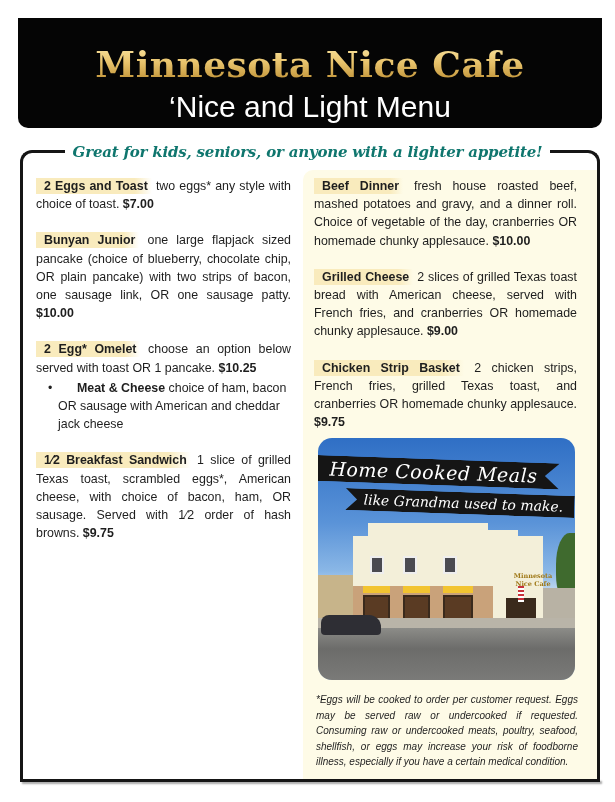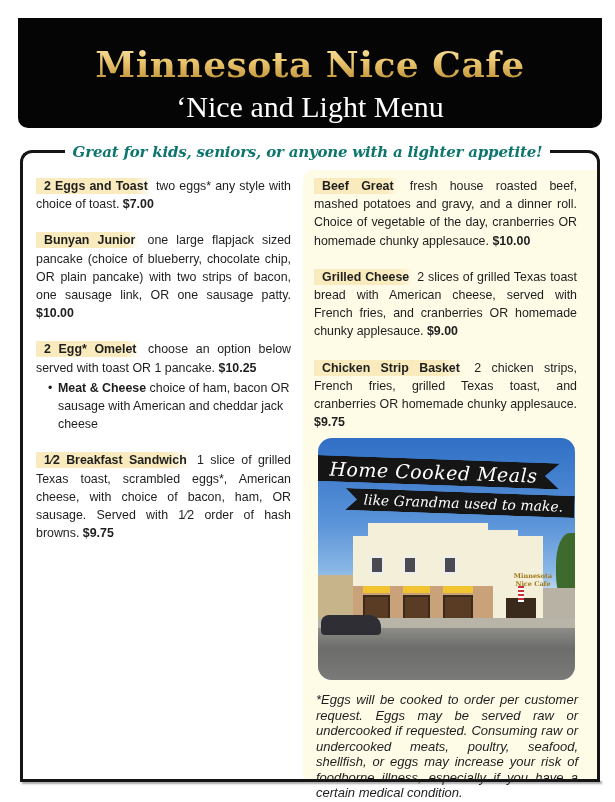--- a/index.html
+++ b/index.html
@@ -14,21 +14,21 @@
   }
   .header .title {
     position: absolute; left: 0; right: 0; top: 26px;
     font-family: "DejaVu Serif", serif; font-weight: bold; font-size: 36px; letter-spacing: 0.5px;
     line-height: 40px;
     background: linear-gradient(180deg, #fbe7a6 0%, #e9c46d 45%, #b98a2e 100%);
     -webkit-background-clip: text; background-clip: text; color: transparent;
   }
   .header .subtitle {
     position: absolute; left: 0; right: 0; top: 72px;
-    font-family: Liberation Serif, serif; font-size: 30px; color: #ffffff; line-height: 34px; text-align: center;
+    font-family: Liberation Sans, sans-serif; font-size: 30px; color: #ffffff; line-height: 34px; text-align: center;
   }
   .frame-top-left {
     position: absolute; left: 20px; top: 150px; width: 80px; height: 20px;
     border-top: 3px solid #151515; border-left: 3px solid #151515; border-top-left-radius: 12px;
   }
   .frame-top-right {
     position: absolute; left: 517px; top: 150px; width: 80px; height: 20px;
     border-top: 3px solid #151515; border-right: 3px solid #151515; border-top-right-radius: 12px;
   }
   .frame-side-left { position: absolute; left: 20px; top: 165px; width: 3px; height: 617px; background: #151515; }
@@ -52,21 +52,21 @@
   .item { margin: 0 0 18px 0; text-align: justify; }
   .item-name {
     font-weight: bold; background: linear-gradient(90deg, #f9ebbd 0%, #f9ebbd 85%, rgba(249,235,189,0) 100%);
     padding: 1px 4px 1px 8px;
   }
   .price { font-weight: bold; }
   .price.it { }
   .sub { margin: 2px 0 0 14px; padding: 0; list-style: none; text-align: left; }
   .sub li { position: relative; padding-left: 8px; margin: 0; }
   .sub li::before { content: "•"; position: absolute; left: -2px; top: 0; }
-  .sub b { font-weight: bold; }
+  .sub b { font-weight: bold; margin-left: 19px; }
 
   .photo {
     position: absolute; left: 318px; top: 438px; width: 257px; height: 242px;
     border-radius: 14px; overflow: hidden;
     background: linear-gradient(180deg, #2f6fc5 0%, #5a93d8 35%, #8ab7e6 55%, #b9d4ee 62%);
   }
   .photo .road { position: absolute; left: 0; right: 0; bottom: 0; height: 52px; background: linear-gradient(180deg,#8c8c88 0%,#6c6c6a 40%,#7a7a78 100%); }
   .photo .sidewalk { position: absolute; left: 0; right: 0; bottom: 52px; height: 10px; background: #b9b4a8; }
   .photo .bldg-left { position: absolute; left: 0; top: 137px; width: 40px; height: 48px; background: #c7b48a; }
   .photo .bldg { position: absolute; left: 35px; top: 98px; width: 190px; height: 88px; background: #f3efd9; }
@@ -90,21 +90,21 @@
   .banner1 span { position: absolute; left: 12px; top: 0; font-family: "DejaVu Serif", serif; font-style: italic; font-size: 19px; color: #ffffff; line-height: 27px; letter-spacing: 0.5px; }
   .banner2 {
     position: absolute; left: 28px; top: 50px; width: 229px; height: 22px; background: #151515;
     transform: rotate(2deg); transform-origin: left top;
     clip-path: polygon(0 0, 100% 0, 100% 100%, 0 100%, 5% 50%);
   }
   .banner2 span { position: absolute; left: 18px; top: 0; font-family: "DejaVu Serif", serif; font-style: italic; font-size: 14px; color: #ffffff; line-height: 22px; }
 
   .footnote {
     position: absolute; left: 316px; top: 692px; width: 262px;
-    font-size: 13px; line-height: 15.5px; font-style: italic; text-align: justify; color: #1e1e1e;
+    font-size: 10px; line-height: 15.5px; font-style: italic; text-align: justify; color: #1e1e1e;
   }
 </style>
 </head>
 <body>
 
 <div class="header">
   <div class="title">Minnesota Nice Cafe</div>
   <div class="subtitle">‘Nice and Light Menu</div>
 </div>
 
@@ -133,21 +133,21 @@
       <li><b>Meat &amp; Cheese</b><span> choice of ham, bacon OR sausage with American and cheddar jack cheese</span></li>
     </ul>
   </div>
   <div class="item">
     <span class="item-name">1⁄2 Breakfast Sandwich</span><span> 1 slice of grilled Texas toast, scrambled eggs*, American cheese, with choice of bacon, ham, OR sausage. Served with 1⁄2 order of hash browns. </span><span class="price">$9.75</span>
   </div>
 </div>
 
 <div class="col col-right">
   <div class="item">
-    <span class="item-name">Beef Great</span><span> fresh house roasted beef, mashed potatoes and gravy, and a dinner roll. Choice of vegetable of the day, cranberries OR homemade chunky applesauce. </span><span class="price">$10.00</span>
+    <span class="item-name">Beef Dinner</span><span> fresh house roasted beef, mashed potatoes and gravy, and a dinner roll. Choice of vegetable of the day, cranberries OR homemade chunky applesauce. </span><span class="price">$10.00</span>
   </div>
   <div class="item">
     <span class="item-name">Grilled Cheese</span><span> 2 slices of grilled Texas toast bread with American cheese, served with French fries, and cranberries OR homemade chunky applesauce. </span><span class="price">$9.00</span>
   </div>
   <div class="item">
     <span class="item-name">Chicken Strip Basket</span><span>  2 chicken strips, French fries, grilled Texas toast, and cranberries OR homemade chunky applesauce. </span><span class="price">$9.75</span>
   </div>
 </div>
 
 <div class="photo">

